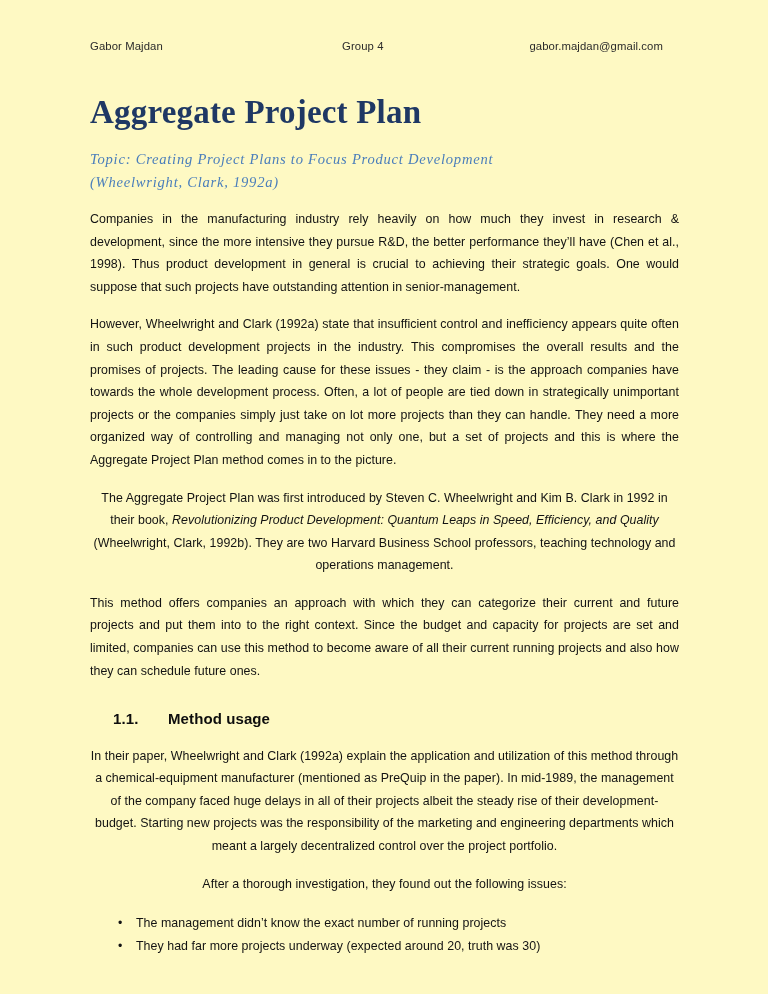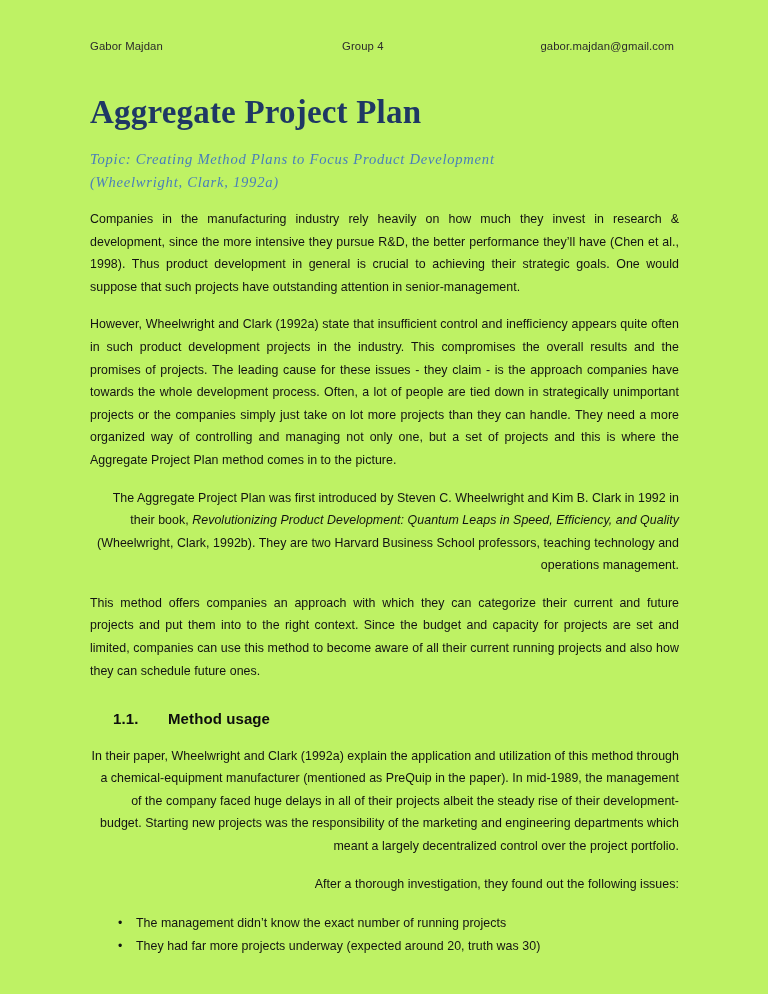--- a/index.html
+++ b/index.html
@@ -13,21 +13,21 @@
     position: relative;
     font-family: "Liberation Sans", sans-serif;
     color: #0d0d0d;
     overflow: hidden;
   }
   .page {
     position: absolute;
     left: 0; top: 0;
     width: 768px;
     height: 994px;
-    background: #bef264;
+    background: #fef9c3;
   }
   .content {
     position: absolute;
     left: 90px;
     top: 0;
     width: 589px;
   }
 
   
   .doc-header {
@@ -41,21 +41,21 @@
   .doc-header .hdr-left {
     position: absolute;
     left: 0; top: 0;
   }
   .doc-header .hdr-center {
     position: absolute;
     left: 252px; top: 0;
   }
   .doc-header .hdr-right {
     position: absolute;
-    right: 5px; top: 0;
+    right: 16px; top: 0;
     text-align: right;
   }
 
   
   .doc-title {
     font-family: "Liberation Serif", serif;
     font-size: 33px;
     font-weight: bold;
     color: #1f3864;
     margin: 0;
@@ -115,21 +115,21 @@
     font-size: 12.4px;
     color: #121212;
     line-height: 1.82;
     margin: 0;
     margin-top: 15px;
     text-align: justify;
     text-justify: inter-word;
     letter-spacing: 0.05px;
   }
   p.body.ragged {
-    text-align: right;
+    text-align: center;
   }
   p.body.tight-top {
     margin-top: 12px;
   }
   p.body em {
     font-style: italic;
   }
 
   
   ul.issues {
@@ -165,21 +165,21 @@
 
     <div class="doc-header">
       <span class="hdr-left">Gabor Majdan</span>
       <span class="hdr-center">Group 4</span>
       <span class="hdr-right">gabor.majdan@gmail.com</span>
     </div>
 
     <h1 class="doc-title">Aggregate Project Plan</h1>
 
     <div class="doc-subtitle">
-      <span>Topic: Creating Method Plans to Focus Product Development</span><br>
+      <span>Topic: Creating Project Plans to Focus Product Development</span><br>
       <span>(Wheelwright, Clark, 1992a)</span>
     </div>
 
 
     <p class="body">Companies in the manufacturing industry rely heavily on how much they invest in research &amp; development, since the more intensive they pursue R&amp;D, the better performance they’ll have (Chen et al., 1998). Thus product development in general is crucial to achieving their strategic goals. One would suppose that such projects have outstanding attention in senior-management.</p>
 
     <p class="body">However, Wheelwright and Clark (1992a) state that insufficient control and inefficiency appears quite often in such product development projects in the industry. This compromises the overall results and the promises of projects. The leading cause for these issues - they claim - is the approach companies have towards the whole development process. Often, a lot of people are tied down in strategically unimportant projects or the companies simply just take on lot more projects than they can handle. They need a more organized way of controlling and managing not only one, but a set of projects and this is where the Aggregate Project Plan method comes in to the picture.</p>
 
     <p class="body ragged">
       <span>The Aggregate Project Plan was first introduced by Steven C. Wheelwright and Kim B. Clark in 1992 in their book, </span><em>Revolutionizing Product Development: Quantum Leaps in Speed, Efficiency, and Quality</em><span> (Wheelwright, Clark, 1992b). They are two Harvard Business School professors, teaching technology and operations management.</span>

